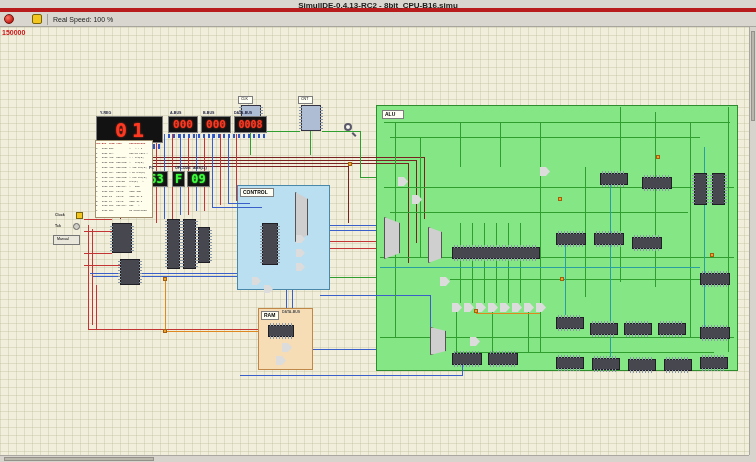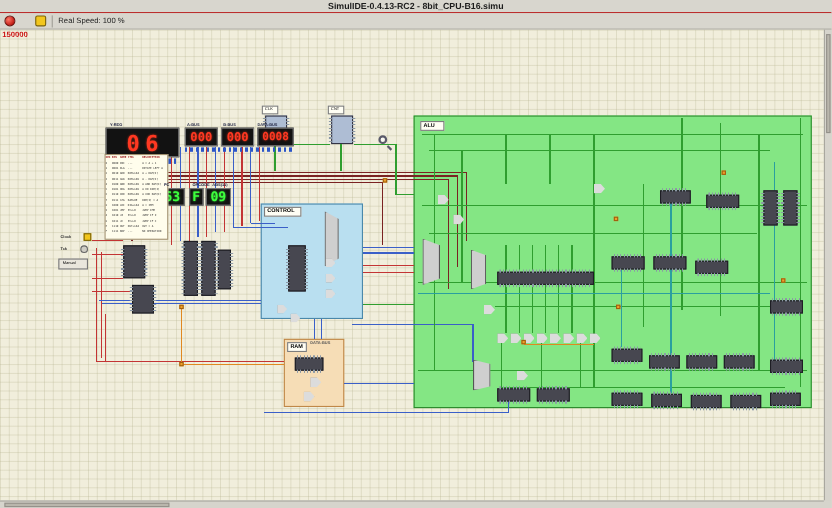--- a/index.html
+++ b/index.html
@@ -1,21 +1,21 @@
 <!DOCTYPE html>
 <html><head>
 <meta charset="utf-8">
 <style>
   * { margin:0; padding:0; box-sizing:border-box; }
   html,body { width:756px; height:462px; overflow:hidden;
     font-family:"Liberation Sans", sans-serif; background:#d4d2ca; }
   .app { position:relative; width:756px; height:462px; }
 
   .titlebar { position:absolute; left:0; top:0; right:0; height:12px;
-    background:#d8d6ce; border-bottom:1px solid #b91c1c; text-align:center;
+    background:#d8d6ce; border-bottom:4px solid #b91c1c; text-align:center;
     font-size:8px; font-weight:bold; color:#1c1c1c; line-height:12px; }
   .toolbar { position:absolute; left:0; top:12px; right:0; height:15px;
     background:#d8d6ce; border-bottom:1px solid #a7a59d;
     display:flex; align-items:center; padding:0 4px; }
   .btn-power { width:10px; height:10px; border-radius:50%;
     background:radial-gradient(circle at 35% 35%, #ff7666, #c22018 70%);
     border:1px solid #701510; cursor:pointer; }
   .btn-debug { width:10px; height:10px; background:#f2c61d;
     border:1px solid #7a6208; border-radius:2px; margin-left:18px; cursor:pointer; }
   .tb-sep { width:1px; height:11px; background:#a09e96; margin:0 5px; }
@@ -198,21 +198,21 @@
         <div class="junction" style="left: 348px; top: 135px;"></div>
         <div class="junction" style="left: 560px; top: 250px;"></div>
       </div>
 
     <span class="lbl tt s40" style="left:100px;top:84px;">Y-REG</span>
     <span class="lbl tt s40" style="left:170px;top:84px;">A-BUS</span>
     <span class="lbl tt s40" style="left:203px;top:84px;">B-BUS</span>
     <span class="lbl tt s40" style="left:234px;top:84px;">DATA-BUS</span>
 
     <div class="sseg" style="left:96px;top:89px;width:67px;height:27px;font-size:20px;letter-spacing:5px;padding-left:5px;">
-      <span>06</span>
+      <span>01</span>
       </div>
     <div class="sseg" style="left:168px;top:89px;width:30px;height:17px;font-size:11px;">
       <span>000</span>
       </div>
     <div class="sseg" style="left:201px;top:89px;width:30px;height:17px;font-size:11px;">
       <span>000</span>
       </div>
     <div class="sseg" style="left:234px;top:89px;width:33px;height:17px;font-size:10px;">
       <span>0008</span>
       </div>

